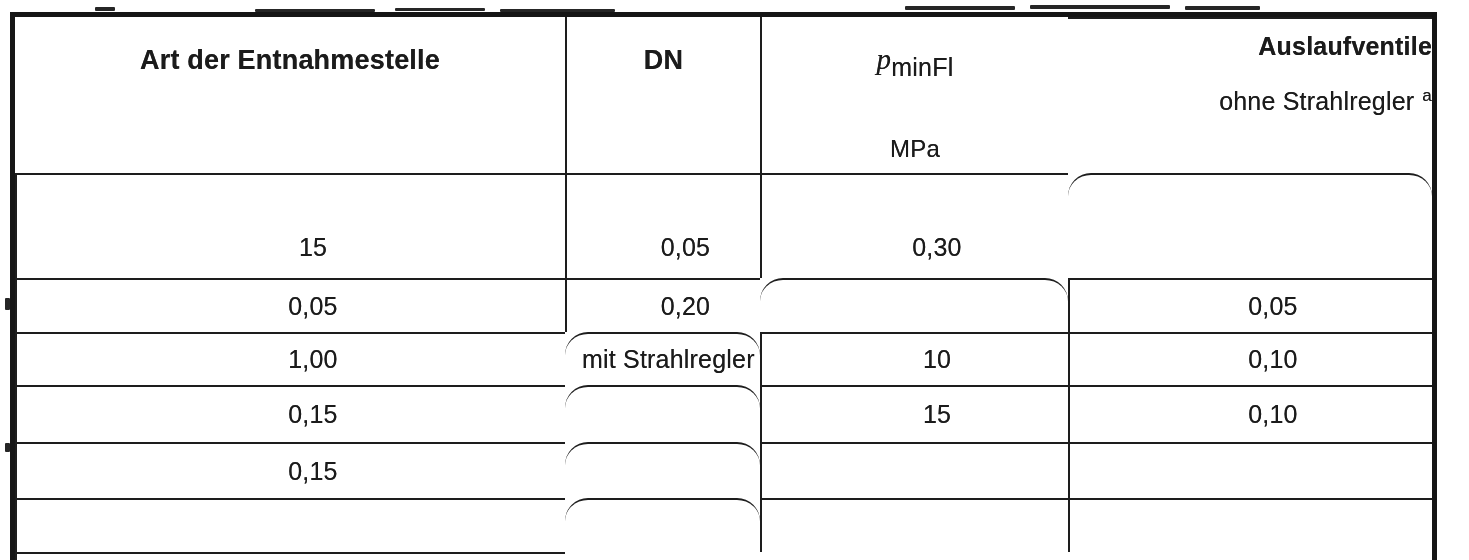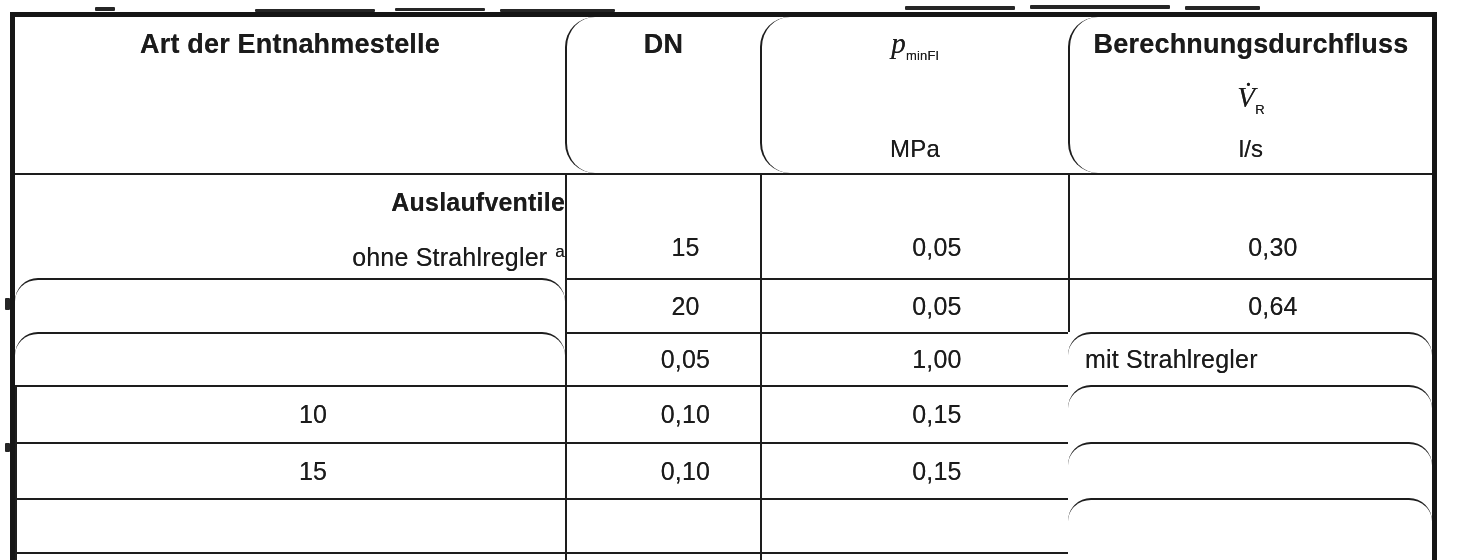--- a/index.html
+++ b/index.html
@@ -22,30 +22,30 @@
   }
   .cell{
     box-sizing:border-box;display:flex;align-items:center;justify-content:center;
     font-size:25px;letter-spacing:0.2px;
     text-shadow:0 0 0.5px rgba(20,20,20,0.75);
     overflow:hidden;white-space:nowrap;
   }
   .bl{border-left:2px solid #1d1d1d;}
   .bt{border-top:2px solid #1d1d1d;padding-left:44px;}
   .left{justify-content:flex-start;padding-left:17px;border-radius:23px;}
-  .hcell{flex-direction:column;align-items:center;justify-content:flex-start;padding-top:12px;border-radius:30px;}
+  .hcell{flex-direction:column;align-items:center;justify-content:flex-start;padding-top:28px;}
   .hlabel{font-weight:700;font-size:27px;}
   .hstack{justify-content:space-between;padding-bottom:10px;}
   .symline{line-height:1;}
   .sym-base{
     font-family:"Liberation Serif","DejaVu Serif",serif;
     font-style:italic;font-size:29px;
   }
   .sym-sub{
-    display:inline-block;font-size:13px;transform:translateY(7px);margin-left:0;text-align:center;
+    display:inline-block;font-size:25px;transform:translateY(7px);margin-left:0;text-align:center;
   }
   .unit{font-size:24px;}
   .row1-art{flex-direction:column;align-items:flex-end;justify-content:flex-start;padding:12px 0 0 17px;}
   .row1-art .l1{font-weight:700;line-height:31px;}
   .row1-art .l2{margin-top:24px;line-height:31px;}
   .sup{font-size:17px;vertical-align:9px;margin-left:8px;line-height:0;}
   .vbottom{align-items:flex-end;padding-bottom:16px;}
   
   .artifact{position:absolute;background:#262626;border-radius:1px;}
   .artifact.light{background:#6f6f6f;}
@@ -71,38 +71,32 @@
     <div class="cell hcell">
       <div class="hlabel">Art der Entnahmestelle</div>
     </div>
     <div class="cell hcell bl">
       <div class="hlabel">DN</div>
     </div>
     <div class="cell hcell hstack bl">
       <div class="symline"><span class="sym-base">p</span><span class="sym-sub">minFl</span></div>
       <div class="unit">MPa</div>
     </div>
-    <div class="cell hcell hstack bl">
-      <div class="hlabel">Berechnungsdurchfluss</div>
-      <div class="symline"><span class="sym-base">V̇</span><span class="sym-sub">R</span></div>
-      <div class="unit">l/s</div>
-    </div>
 
     <div class="cell bt row1-art">
       <div class="l1">Auslaufventile</div>
       <div class="l2"><span>ohne Strahlregler</span><span class="sup">a</span></div>
     </div>
     <div class="cell bt bl vbottom">15</div>
     <div class="cell bt bl vbottom">0,05</div>
     <div class="cell bt bl vbottom">0,30</div>
 
     <div class="cell bt left"></div>
-    <div class="cell bt bl">20</div>
     <div class="cell bt bl">0,05</div>
-    <div class="cell bt bl">0,64</div>
+    <div class="cell bt bl">0,20</div>
 
     <div class="cell bt left"></div>
     <div class="cell bt bl">0,05</div>
     <div class="cell bt bl">1,00</div>
 
     <div class="cell bt left">mit Strahlregler</div>
     <div class="cell bt bl">10</div>
     <div class="cell bt bl">0,10</div>
     <div class="cell bt bl">0,15</div>
 

